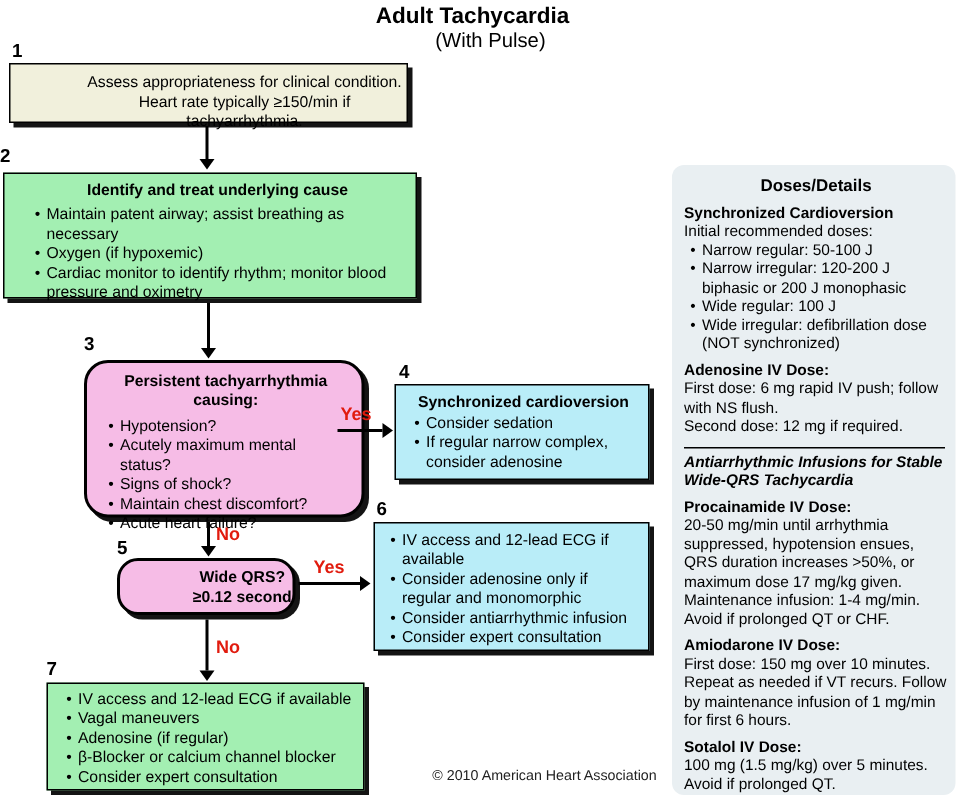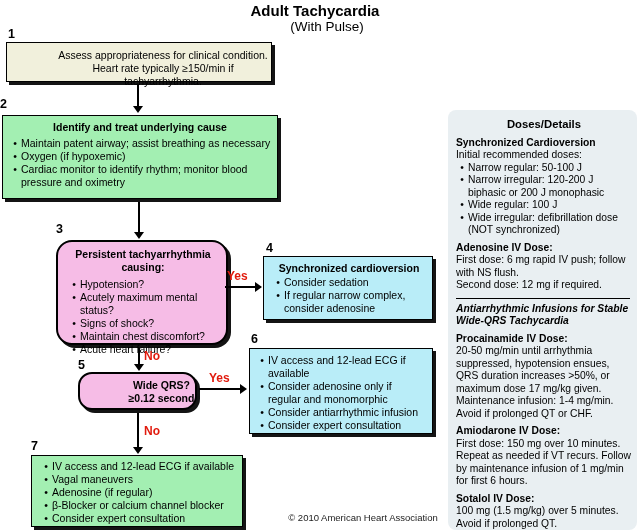--- a/index.html
+++ b/index.html
@@ -52,37 +52,37 @@
   <div class="num" style="left:266px;top:241px;">4</div>
   <div class="num" style="left:78px;top:358px;">5</div>
   <div class="num" style="left:251px;top:332px;">6</div>
   <div class="num" style="left:31px;top:439px;">7</div>
 
   <div class="box cream center" style="left:6px;top:42px;width:266px;height:40px;padding-top:6px;">
     <div>Assess appropriateness for clinical condition.</div>
     <div>Heart rate typically ≥150/min if tachyarrhythmia.</div>
   </div>
 
-  <div class="box green" style="left:2px;top:115px;width:276px;height:84px;padding:5px 6px 4px 6px;">
+  <div class="box green" style="left:2px;top:115px;width:276px;height:84px;padding:5px 6px 4px 16px;">
     <div class="hd">Identify and treat underlying cause</div>
     <div class="li">
         <span class="b">•</span>
         <span class="t">Maintain patent airway; assist breathing as necessary</span>
       </div>
     <div class="li">
         <span class="b">•</span>
         <span class="t">Oxygen (if hypoxemic)</span>
       </div>
     <div class="li">
         <span class="b">•</span>
         <span class="t">Cardiac monitor to identify rhythm; monitor blood pressure and oximetry</span>
       </div>
   </div>
 
-  <div class="box pink round" style="left:56px;top:240px;width:172px;height:105px;padding:6px 8px 4px 10px;">
+  <div class="box pink round" style="left:56px;top:240px;width:187px;height:105px;padding:6px 8px 4px 10px;">
     <div class="hd" style="margin-bottom:4px;">Persistent tachyarrhythmia causing:</div>
     <div class="li">
         <span class="b">•</span>
         <span class="t">Hypotension?</span>
       </div>
     <div class="li">
         <span class="b">•</span>
         <span class="t">Acutely maximum mental status?</span>
       </div>
     <div class="li">

